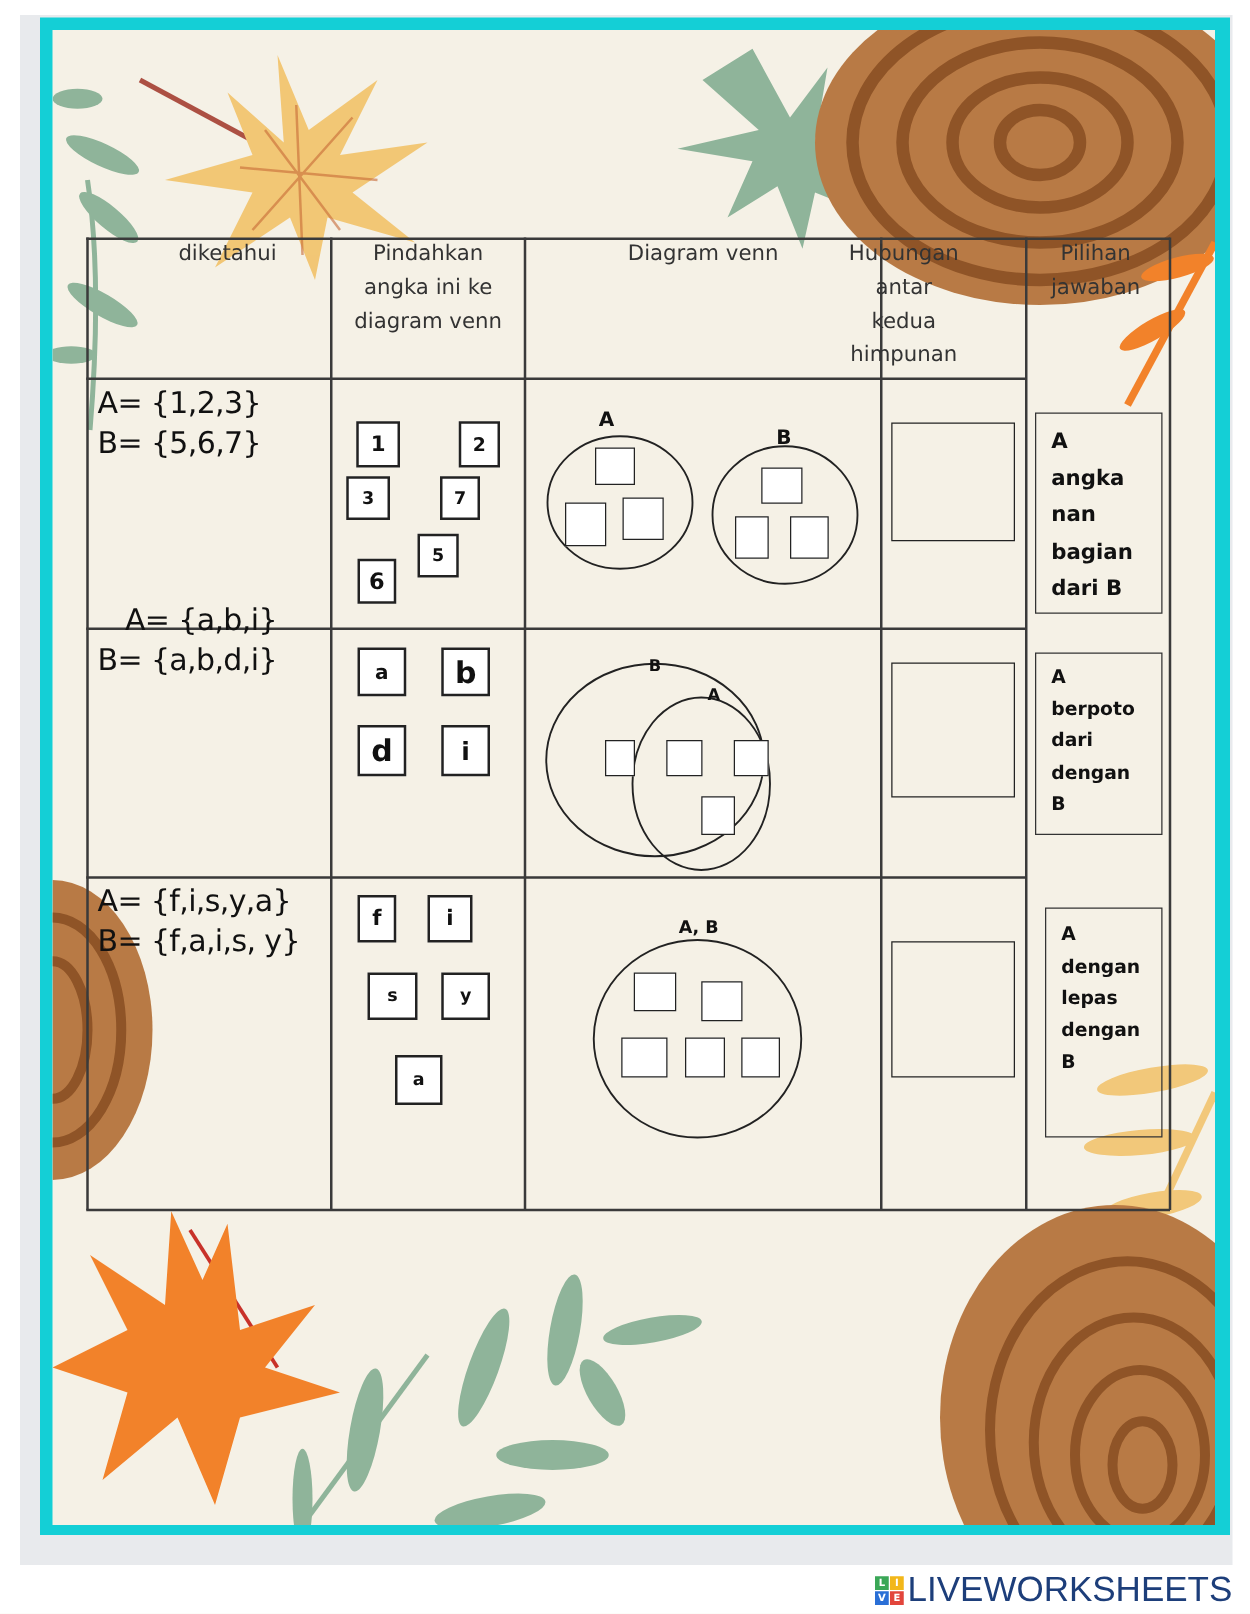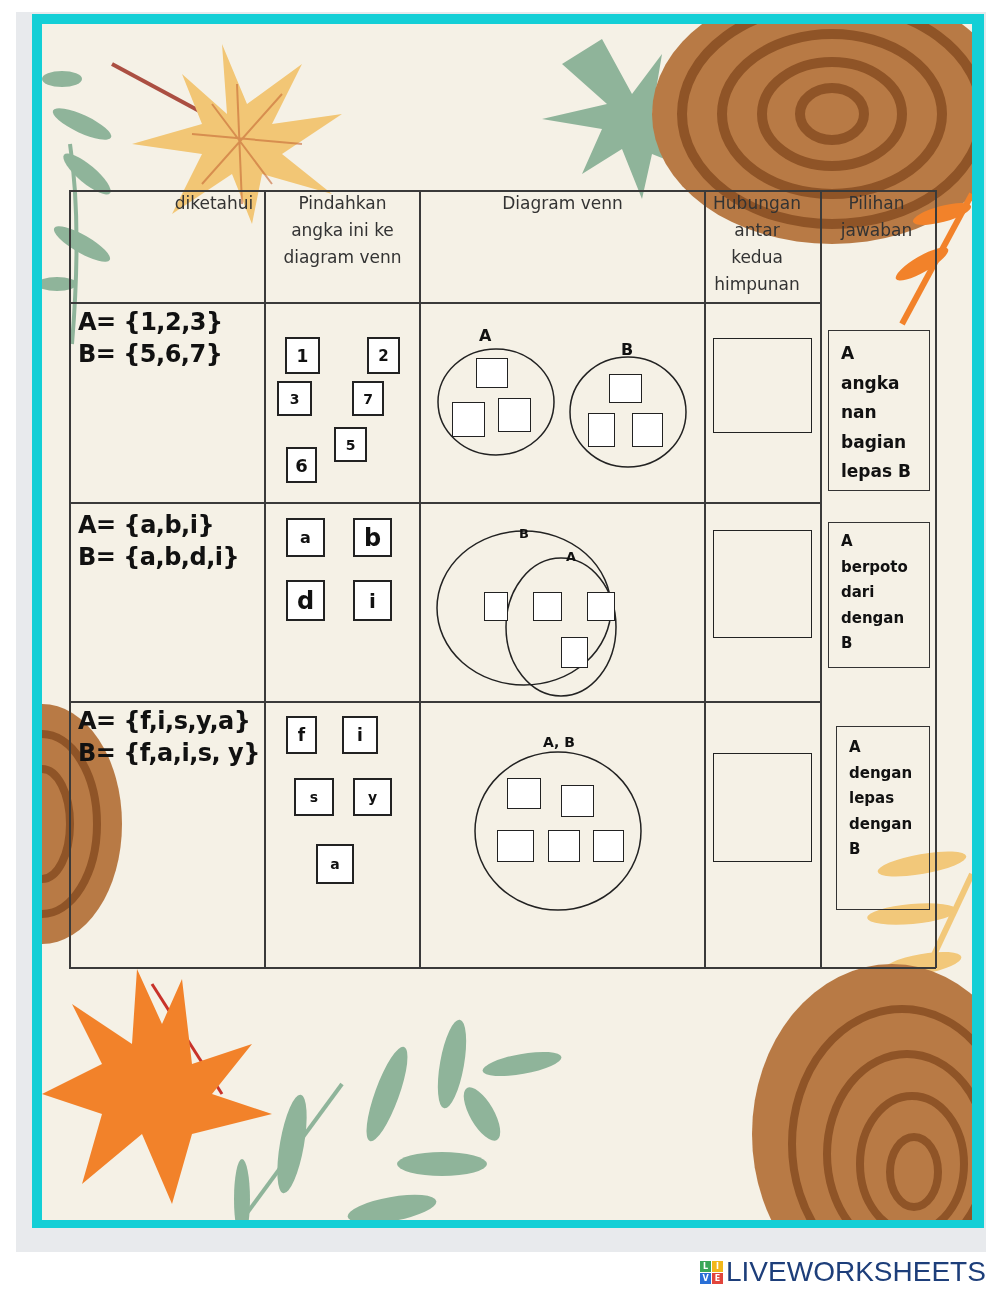--- a/index.html
+++ b/index.html
@@ -21,21 +21,21 @@
   }
   .deco { position:absolute; }
   
   .grid { position:absolute; left:69px; top:190px; width:867px; height:778px; }
   .grid .vline, .grid .hline { position:absolute; background:#3a3a3a; }
   .hdr {
     position:absolute; top:190px; text-align:center; font-size:17px; line-height:27px;
     color:#333; font-family:"DejaVu Sans", sans-serif;
   }
   .given {
-    position:absolute; left:78px; font-weight:bold; font-size:24px; line-height:32px; color:#111;
+    position:absolute; left:78px; font-weight:normal; font-size:24px; line-height:32px; color:#111;
     font-family:"DejaVu Sans", sans-serif; letter-spacing:-0.5px;
   }
   .tile {
     position:absolute; background:#fff; border:2px solid #222; box-sizing:border-box;
     display:flex; align-items:center; justify-content:center;
     font-weight:bold; color:#111; font-family:"DejaVu Sans", sans-serif; cursor:grab;
   }
   .drop {
     position:absolute; background:#fff; border:1.5px solid #222; box-sizing:border-box;
   }
@@ -148,32 +148,32 @@
     <div class="hline" style="left:0;top:511px;width:751px;height:1.5px"></div>
     <div class="hline" style="left:0;top:777px;width:867px;height:1.5px"></div>
     <div class="vline" style="left:0;top:0;width:1.5px;height:778px"></div>
     <div class="vline" style="left:195px;top:0;width:1.5px;height:778px"></div>
     <div class="vline" style="left:350px;top:0;width:1.5px;height:778px"></div>
     <div class="vline" style="left:635px;top:0;width:1.5px;height:778px"></div>
     <div class="vline" style="left:751px;top:0;width:1.5px;height:778px"></div>
     <div class="vline" style="left:866px;top:0;width:1.5px;height:778px"></div>
   </div>
 
-  <div class="hdr" style="left:84px;width:196px;padding-left:32px;">
+  <div class="hdr" style="left:52px;width:196px;padding-left:32px;">
     <div>diketahui</div>
   </div>
   <div class="hdr" style="left:265px;width:155px;">
     <div>Pindahkan</div>
     <div>angka ini ke</div>
     <div>diagram venn</div>
   </div>
   <div class="hdr" style="left:420px;width:285px;">
     <div>Diagram venn</div>
   </div>
-  <div class="hdr" style="left:699px;width:116px;">
+  <div class="hdr" style="left:665px;width:116px;">
     <div>Hubungan</div>
     <div>antar</div>
     <div>kedua</div>
     <div>himpunan</div>
   </div>
   <div class="hdr" style="left:821px;width:111px;">
     <div>Pilihan</div>
     <div>jawaban</div>
   </div>
 
@@ -200,24 +200,24 @@
   <div class="drop" style="left:609px;top:374px;width:33px;height:29px;"></div>
   <div class="drop" style="left:588px;top:413px;width:27px;height:34px;"></div>
   <div class="drop" style="left:632px;top:413px;width:31px;height:34px;"></div>
 
   <div class="answer-box" style="left:713px;top:338px;width:99px;height:95px;"></div>
   <div class="choice" style="left:828px;top:330px;width:102px;height:161px;padding:8px 0 0 12px;font-size:17px;line-height:29.5px;">
     <div>A</div>
     <div>angka</div>
     <div>nan</div>
     <div>bagian</div>
-    <div>lepas B</div>
-  </div>
-
-  <div class="given" style="top:509px;">
+    <div>dari B</div>
+  </div>
+
+  <div class="given" style="top:480px;text-align:right;">
     <div>A= {a,b,i}</div>
     <div>B= {a,b,d,i}</div>
   </div>
   <div class="tile" style="left:286px;top:518px;width:39px;height:39px;font-size:16px;">a</div>
   <div class="tile" style="left:353px;top:518px;width:39px;height:39px;font-size:24px;">b</div>
   <div class="tile" style="left:286px;top:580px;width:39px;height:41px;font-size:24px;">d</div>
   <div class="tile" style="left:353px;top:580px;width:39px;height:41px;font-size:20px;">i</div>
 
   <svg class="venn" style="left:420px;top:500px" width="285" height="200">
     <ellipse cx="104" cy="108" rx="87" ry="77" fill="none" stroke="#222" stroke-width="1.5"></ellipse>

